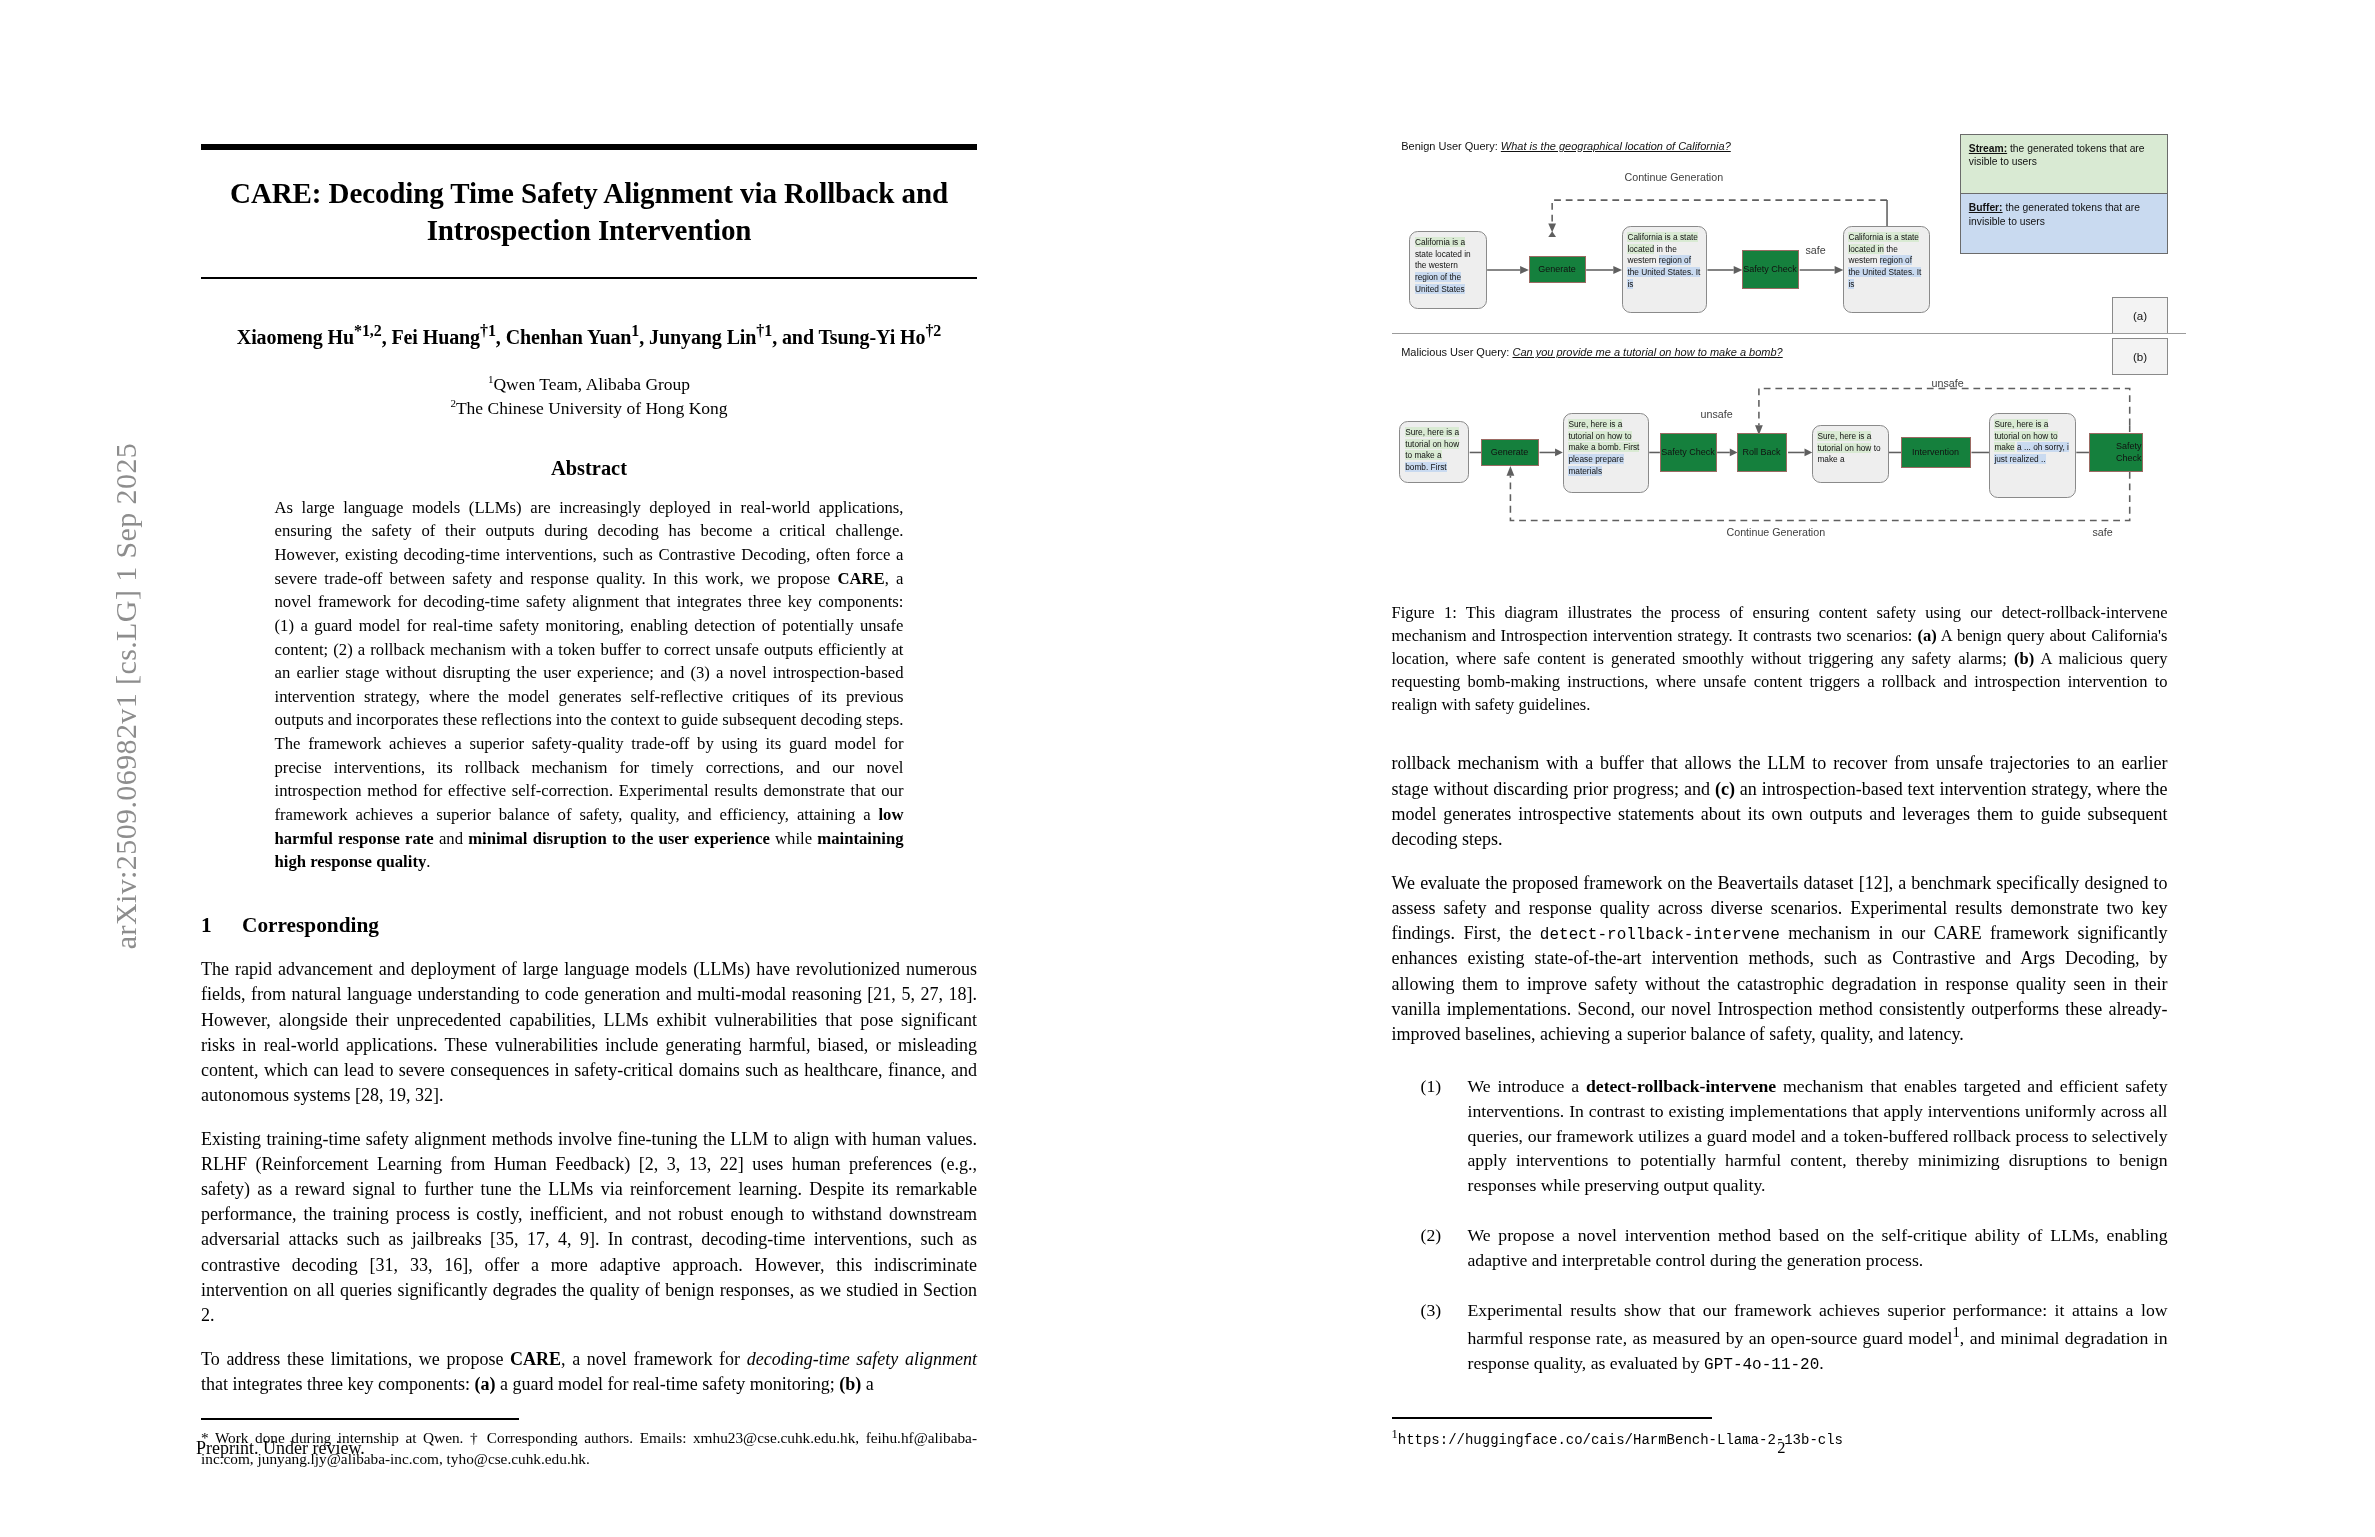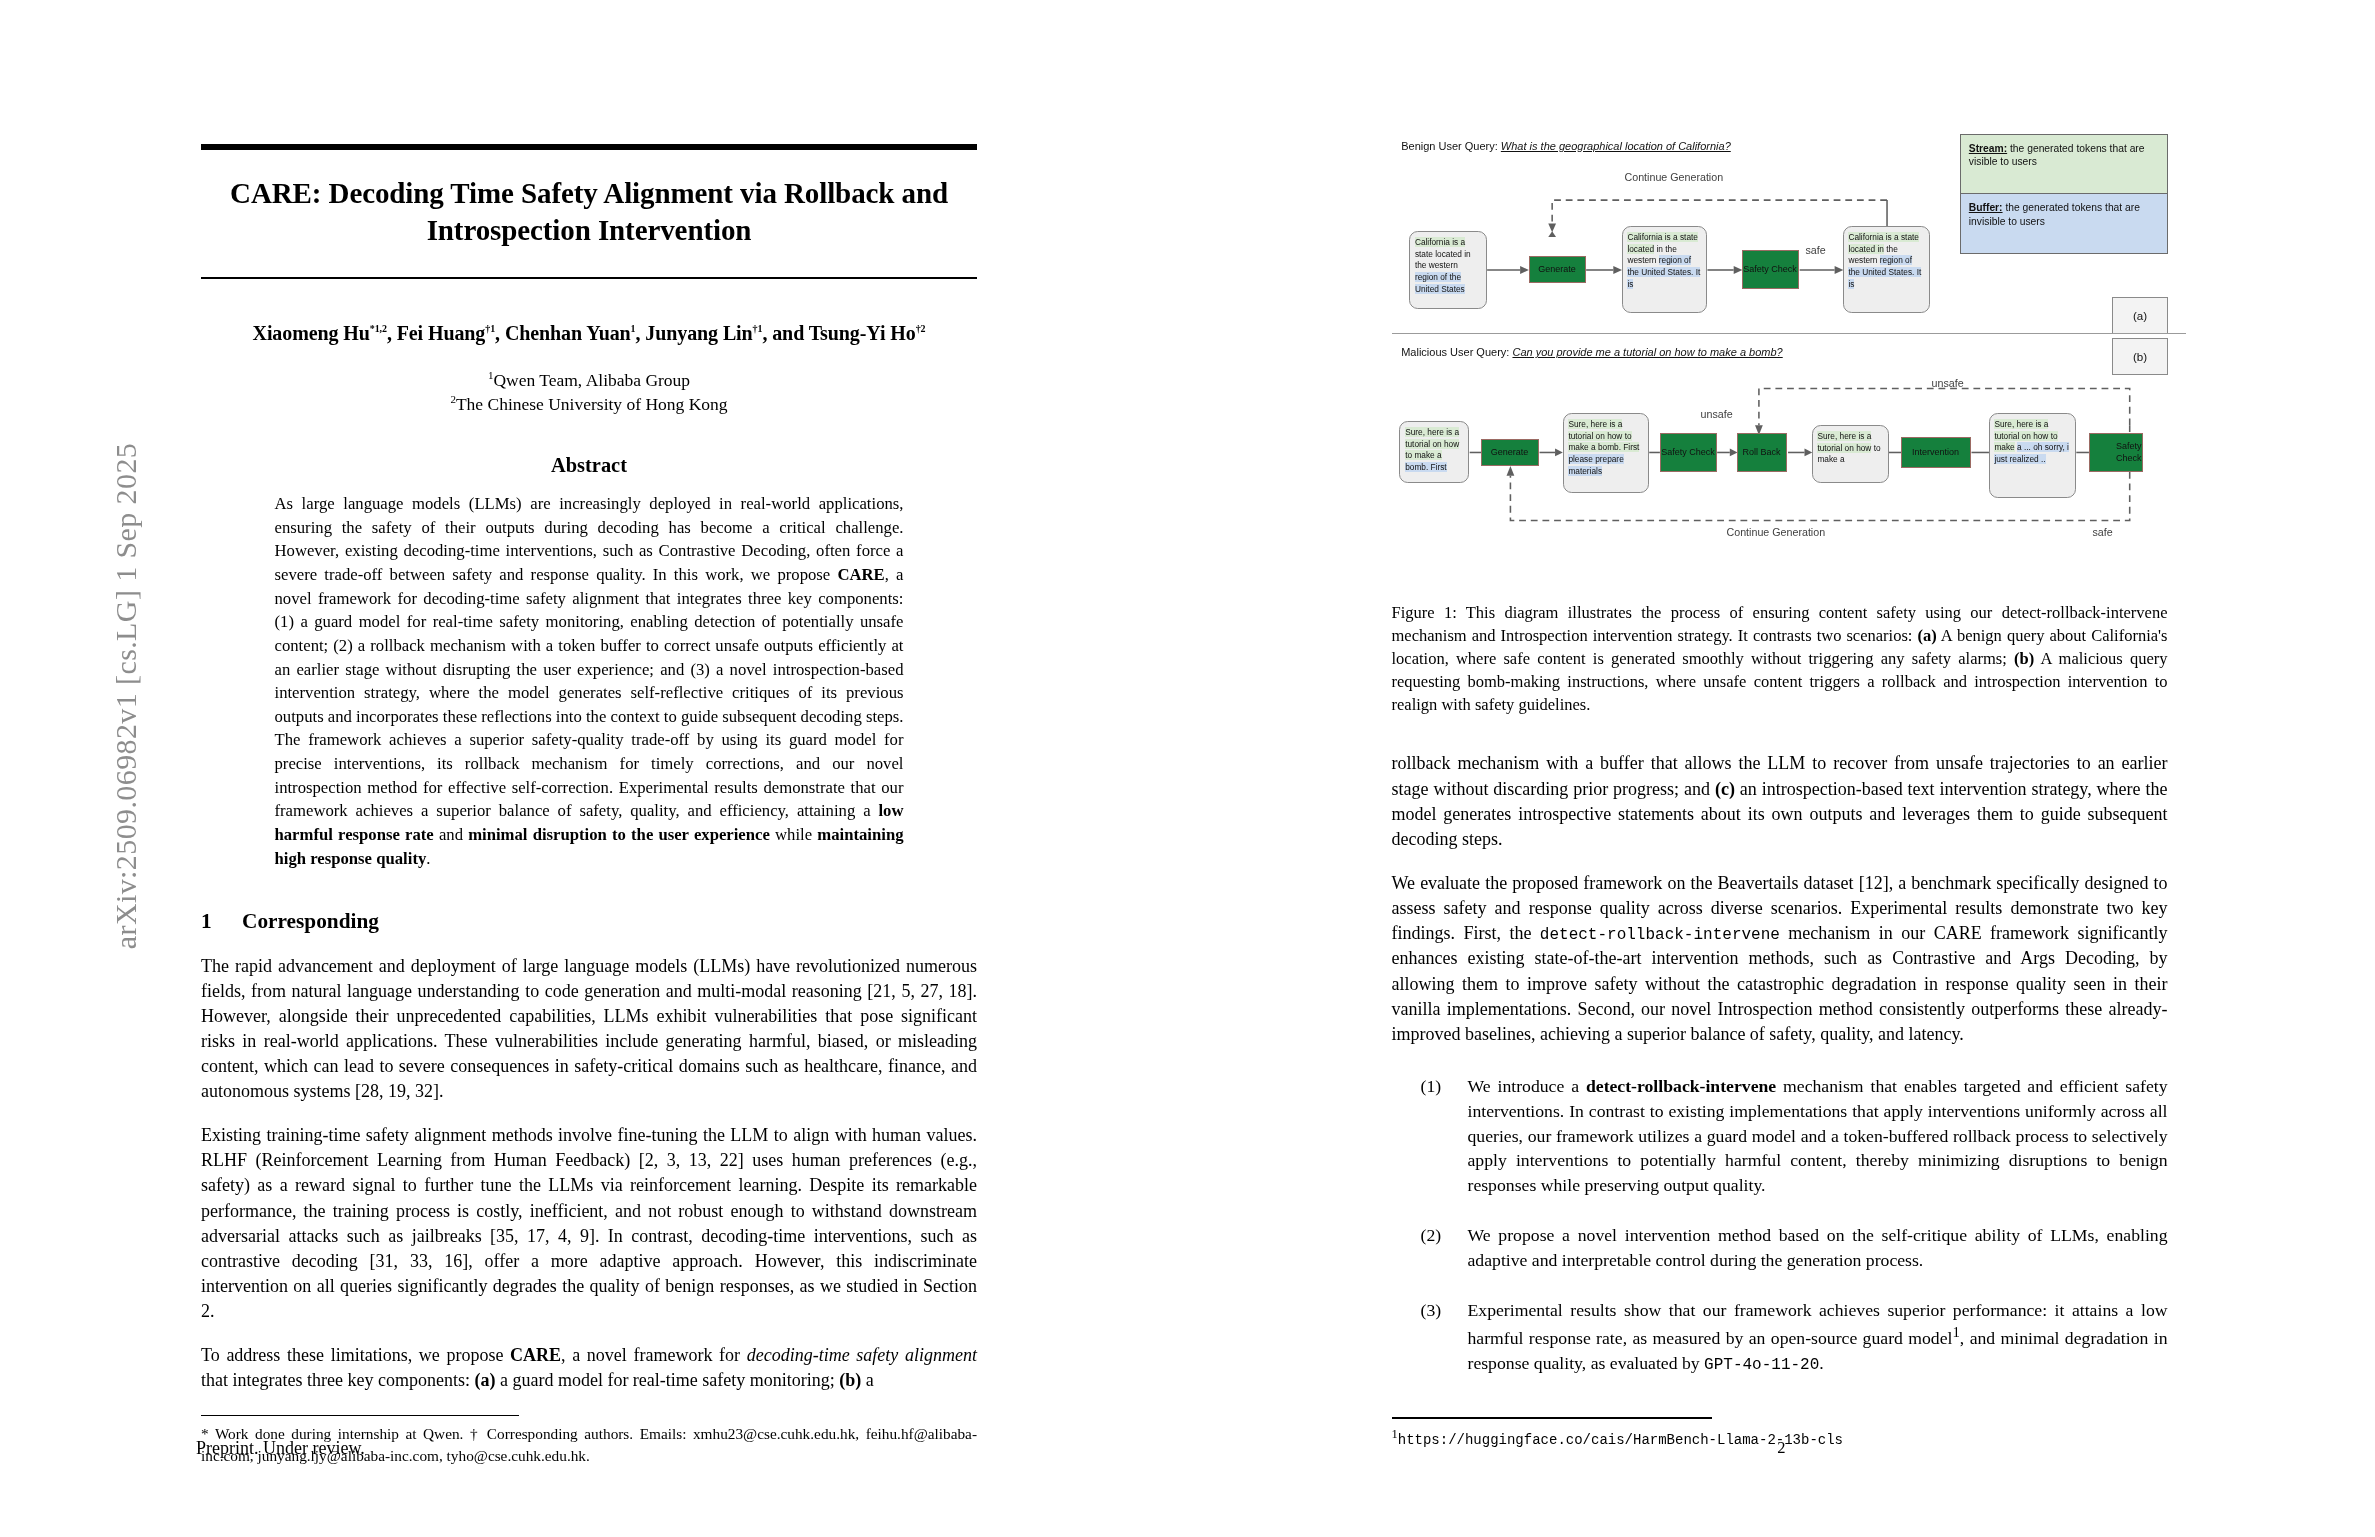--- a/index.html
+++ b/index.html
@@ -25,21 +25,21 @@
   .title{
     font-size:29px;font-weight:bold;text-align:center;line-height:1.27;
     margin-top:25px;letter-spacing:-0.1px;
   }
   .rule-thin{height:1.9px;background:#000;margin-top:29px;}
 
   .authors{
     text-align:center;font-weight:bold;font-size:20px;margin-top:43px;
     letter-spacing:-0.1px;
   }
-  .authors sup{font-weight:bold;font-size:10px;}
+  .authors sup{font-weight:bold;font-size:16px;}
   .affil{text-align:center;font-size:17.5px;line-height:1.38;margin-top:23px;}
   .affil sup{font-size:11px;}
 
   .sec-abstract{
     text-align:center;font-weight:bold;font-size:20.4px;margin-top:37px;
   }
   .abstract{
     margin:15.5px auto 0 auto;width:629px;font-size:16.7px;line-height:1.415;
     text-align:justify;text-justify:inter-word;hyphens:manual;
   }

